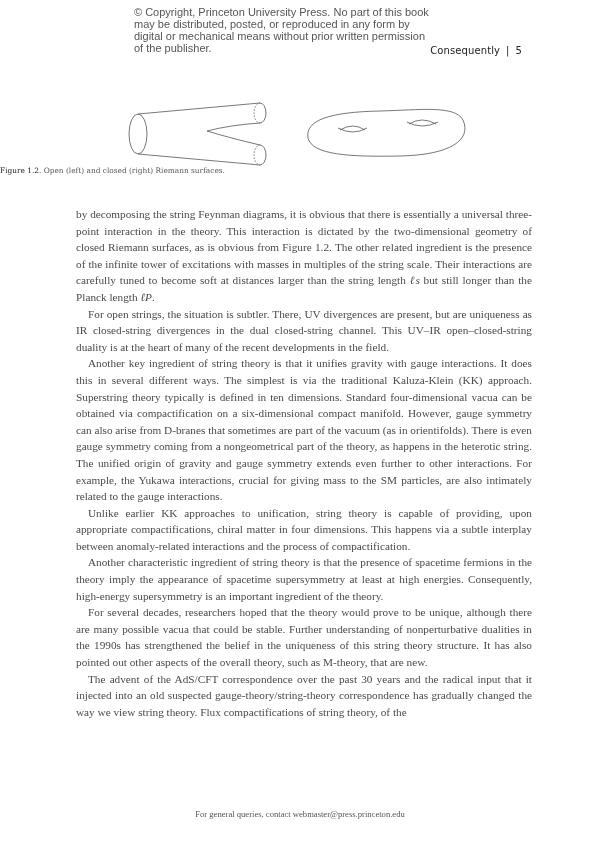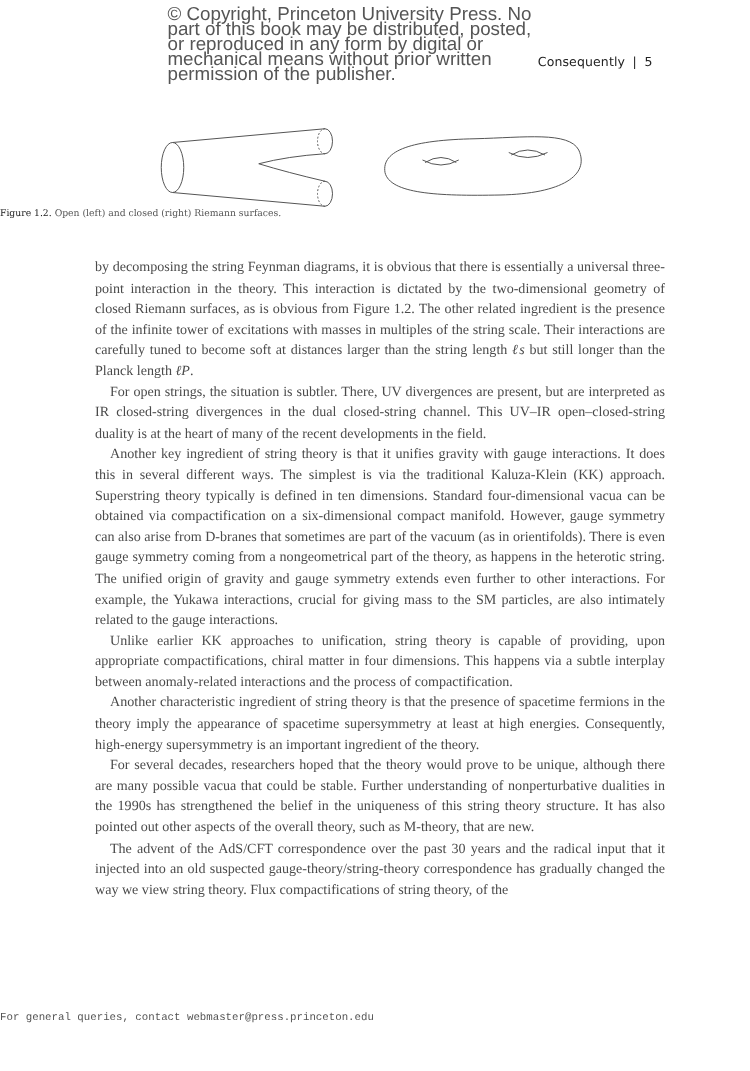--- a/index.html
+++ b/index.html
@@ -1,19 +1,19 @@
 <!DOCTYPE html>
 <html><head>
   <meta charset="utf-8">
   <style>
     html, body { margin: 0; padding: 0; background: #ffffff; }
     body { width: 600px; height: 857px; position: relative; overflow: hidden; }
     .copyright {
       position: absolute; left: 134px; top: 6px; width: 300px;
-      font-family: "Liberation Sans", sans-serif; font-size: 15px; line-height: 12px;
+      font-family: "Liberation Sans", sans-serif; font-size: 11px; line-height: 12px;
       color: #555555;
     }
     .running-head {
       position: absolute; right: 78px; top: 45px;
       font-family: "DejaVu Sans", sans-serif; font-size: 10px; color: #222;
       letter-spacing: 0.1px;
     }
     .running-head .sep { margin: 0 6px; }
     .figure { position: absolute; left: 120px; top: 80px; width: 360px; height: 100px; }
     .figure svg { width: 360px; height: 100px; }
@@ -24,22 +24,22 @@
     .caption .lab { color: #222; }
     .body {
       position: absolute; left: 76px; top: 206px; width: 456px;
       font-family: "Liberation Serif", serif; font-size: 11.25px; line-height: 16.6px;
       color: #4a4a4a; text-align: justify;
     }
     .body p { margin: 0; text-indent: 0; }
     .body p.ind { text-indent: 12px; }
     .body i { font-style: italic; margin-top: 28px; }
     .footer {
-      position: absolute; left: 0; width: 600px; top: 809px; 
-      font-family: Liberation Mono, monospace; font-size: 8.6px; color: #555;
+      position: absolute; left: 0; width: 600px; top: 809px; text-align: center;
+      font-family: Liberation Serif, serif; font-size: 8.6px; color: #555;
     }
   </style>
 </head>
 <body>
 
 <div class="copyright">© Copyright, Princeton University Press. No part of this book may be distributed, posted, or reproduced in any form by digital or mechanical means without prior written permission of the publisher.</div>
 
 <div class="running-head">
   <span>Consequently</span><span class="sep">|</span><span>5</span>
 </div>
@@ -66,21 +66,21 @@
   </svg>
 </div>
 
 <div class="caption">
   <span class="lab">Figure 1.2.</span>
   <span>Open (left) and closed (right) Riemann surfaces.</span>
 </div>
 
 <div class="body">
   <p><span>by decomposing the string Feynman diagrams, it is obvious that there is essentially a universal three-point interaction in the theory. This interaction is dictated by the two-dimensional geometry of closed Riemann surfaces, as is obvious from Figure 1.2. The other related ingredient is the presence of the infinite tower of excitations with masses in multiples of the string scale. Their interactions are carefully tuned to become soft at distances larger than the string length</span> <i>ℓs</i> <span>but still longer than the Planck length</span> <i>ℓP</i><span>.</span></p>
-  <p class="ind">For open strings, the situation is subtler. There, UV divergences are present, but are interpreted as IR closed-string divergences in the dual closed-string channel. This UV–IR open–closed-string duality is at the heart of many of the recent developments in the field.</p>
+  <p class="ind">For open strings, the situation is subtler. There, UV divergences are present, but are uniqueness as IR closed-string divergences in the dual closed-string channel. This UV–IR open–closed-string duality is at the heart of many of the recent developments in the field.</p>
   <p class="ind">Another key ingredient of string theory is that it unifies gravity with gauge interactions. It does this in several different ways. The simplest is via the traditional Kaluza-Klein (KK) approach. Superstring theory typically is defined in ten dimensions. Standard four-dimensional vacua can be obtained via compactification on a six-dimensional compact manifold. However, gauge symmetry can also arise from D-branes that sometimes are part of the vacuum (as in orientifolds). There is even gauge symmetry coming from a nongeometrical part of the theory, as happens in the heterotic string. The unified origin of gravity and gauge symmetry extends even further to other interactions. For example, the Yukawa interactions, crucial for giving mass to the SM particles, are also intimately related to the gauge interactions.</p>
   <p class="ind">Unlike earlier KK approaches to unification, string theory is capable of providing, upon appropriate compactifications, chiral matter in four dimensions. This happens via a subtle interplay between anomaly-related interactions and the process of compactification.</p>
   <p class="ind">Another characteristic ingredient of string theory is that the presence of spacetime fermions in the theory imply the appearance of spacetime supersymmetry at least at high energies. Consequently, high-energy supersymmetry is an important ingredient of the theory.</p>
   <p class="ind">For several decades, researchers hoped that the theory would prove to be unique, although there are many possible vacua that could be stable. Further understanding of nonperturbative dualities in the 1990s has strengthened the belief in the uniqueness of this string theory structure. It has also pointed out other aspects of the overall theory, such as M-theory, that are new.</p>
   <p class="ind">The advent of the AdS/CFT correspondence over the past 30 years and the radical input that it injected into an old suspected gauge-theory/string-theory correspondence has gradually changed the way we view string theory. Flux compactifications of string theory, of the</p>
 </div>
 
 <div class="footer">For general queries, contact webmaster@press.princeton.edu</div>
 
 </body></html>

